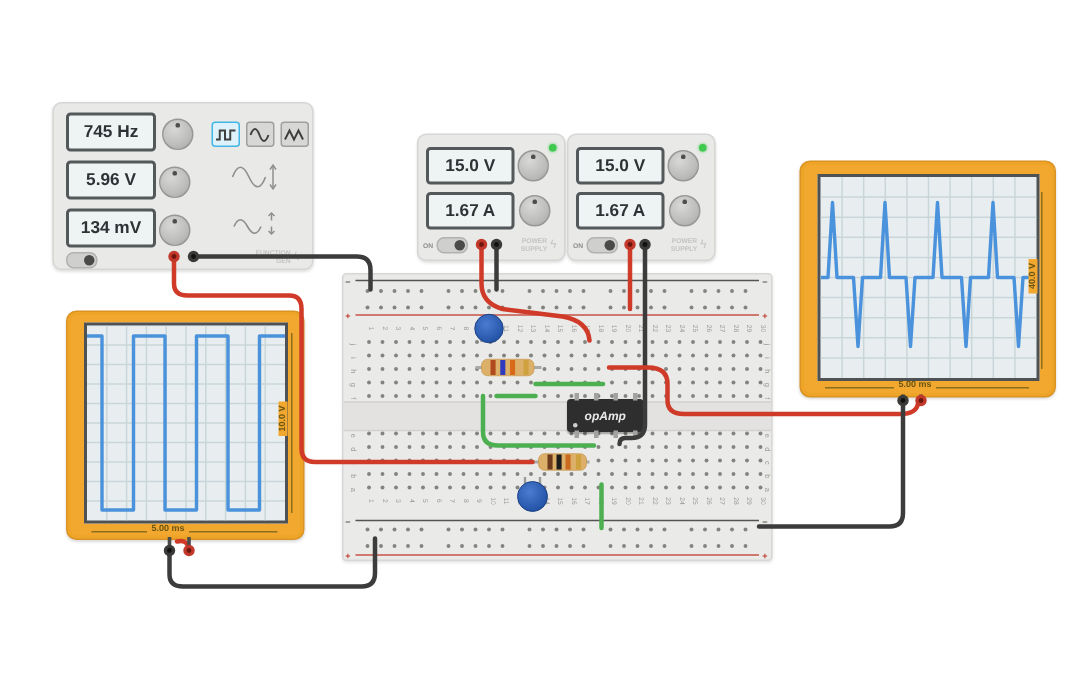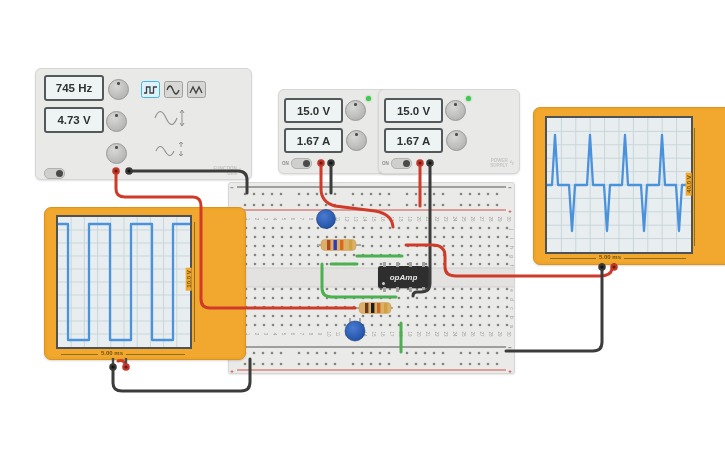--- a/index.html
+++ b/index.html
@@ -37,30 +37,31 @@
           padding:0 3px;white-space:nowrap;}
   .vlabel{transform:rotate(-90deg);transform-origin:center;}
   .board{position:absolute;background:#eaeae8;border:1px solid #d8d7d5;border-radius:3px;
          box-shadow:0 1px 2px rgba(0,0,0,.10);}
   .chip{position:absolute;background:#2e2e2e;border-radius:2.5px;display:flex;align-items:center;
         justify-content:center;color:#e8e8e8;font-size:8px;font-weight:bold;
         box-shadow:0 1px 1px rgba(0,0,0,.3);z-index:6;}
   .chip .pin{position:absolute;width:3px;height:5px;background:#a2a2a0;}
   .chip .p1dot{position:absolute;left:4px;bottom:3px;width:3px;height:3px;border-radius:50%;background:#cfcfcf;}
   #overlay{position:absolute;left:0;top:0;z-index:30;pointer-events:none;}
-  .z2{z-index:2;padding-left:43px;}
+  .z2{z-index:2;}
 </style>
 </head>
 <body>
 
 <div id="stage">
 
   <div class="panel z2" style="left:35px;top:68px;width:172px;height:110px;">
     <div class="display" style="left:8px;top:6px;width:56px;height:22px;">745 Hz</div>
-    <div class="display" style="left:8px;top:38px;width:56px;height:22px;">4.73 V</div>
+    <div class="display" style="left:8px;top:38px;width:56px;height:22px;">5.96 V</div>
+    <div class="display" style="left:8px;top:70px;width:56px;height:22px;">134 mV</div>
 
     <div class="knob" style="left:72px;top:10px;width:19px;height:19px;"></div>
     <div class="knob" style="left:70px;top:42px;width:19px;height:19px;"></div>
     <div class="knob" style="left:70px;top:74px;width:19px;height:19px;"></div>
 
     <div class="modebtn sel" style="left:105px;">
       <svg width="15" height="12" viewBox="0 0 15 12">
         <polyline points="1,9 3.5,9 3.5,3 7,3 7,9 10.5,9 10.5,3 14,3" fill="none" stroke="#3f3f3f" stroke-width="1.3"></polyline>
       </svg>
     </div>

